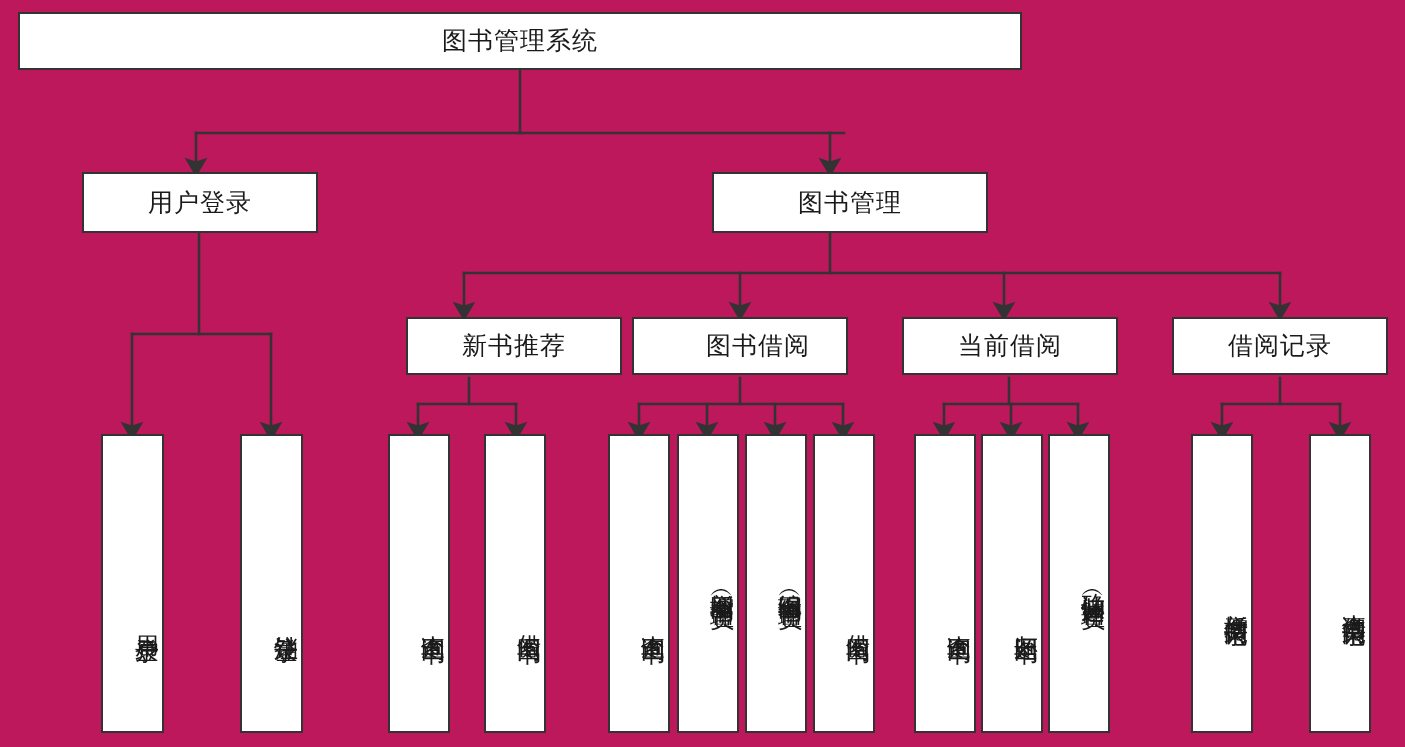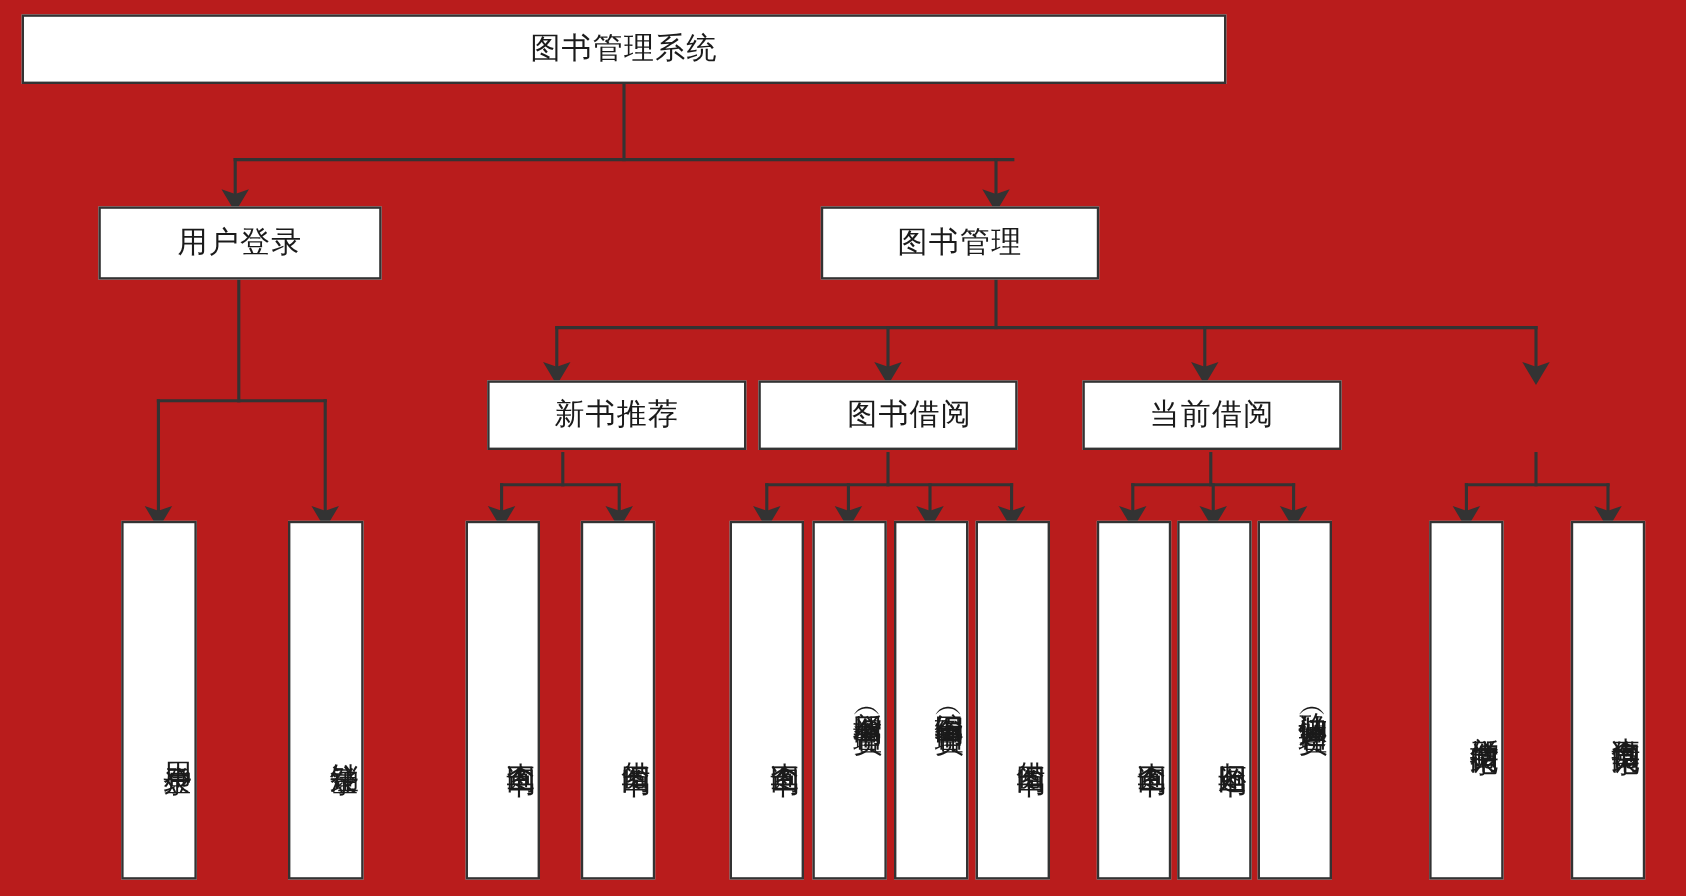--- a/index.html
+++ b/index.html
@@ -7,21 +7,21 @@
     padding: 0;
     background: #ffffff;
   }
   body {
     font-family: "Liberation Sans", "DejaVu Sans", sans-serif;
   }
   #diagram-root {
     position: relative;
     width: 1405px;
     height: 747px;
-    background: #b91c1c;
+    background: #be185d;
     overflow: hidden;
   }
   #edges-layer {
     position: absolute;
     left: 0;
     top: 0;
     width: 1405px;
     height: 747px;
     pointer-events: none;
   }
@@ -125,32 +125,35 @@
     </g>
   </svg>
 
   <div class="node horizontal" style="left:18px; top:12px; width:1004px; height:58px;">
     <span class="node-label">图书管理系统</span>
   </div>
 
   <div class="node horizontal" style="left:82px; top:172px; width:236px; height:61px;">
     <span class="node-label">用户登录</span>
   </div>
-  <div class="node horizontal" style="left:684px; top:172px; width:232px; height:61px;">
+  <div class="node horizontal" style="left:712px; top:172px; width:276px; height:61px;">
     <span class="node-label">图书管理</span>
   </div>
 
   <div class="node horizontal" style="left:362px; top:317px; width:216px; height:58px;margin-left:44px;">
     <span class="node-label">新书推荐</span>
   </div>
   <div class="node horizontal" style="left:632px; top:317px; width:216px; height:58px;padding-left:36px;">
     <span class="node-label">图书借阅</span>
   </div>
   <div class="node horizontal" style="left:902px; top:317px; width:216px; height:58px;">
     <span class="node-label">当前借阅</span>
+  </div>
+  <div class="node horizontal" style="left:1172px; top:317px; width:216px; height:58px;">
+    <span class="node-label">借阅记录</span>
   </div>
 
   <div class="node vertical" style="left:101px; top:434px; width:63px; height:299px; padding-top:78px;">
     <span class="node-label">用户登录</span>
   </div>
   <div class="node vertical" style="left:240px; top:434px; width:63px; height:299px; padding-top:78px;">
     <span class="node-label">注销登录</span>
   </div>
 
   <div class="node vertical" style="left:388px; top:434px; width:62px; height:299px; padding-top:78px;">

